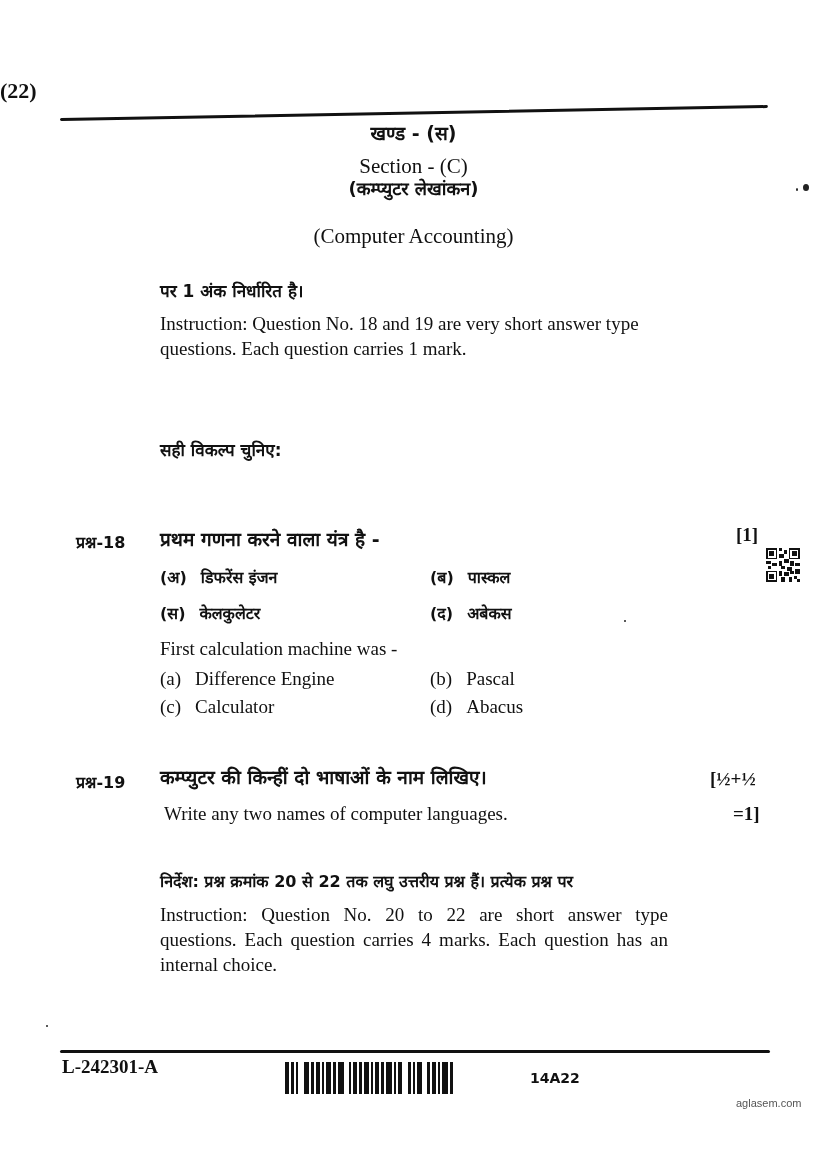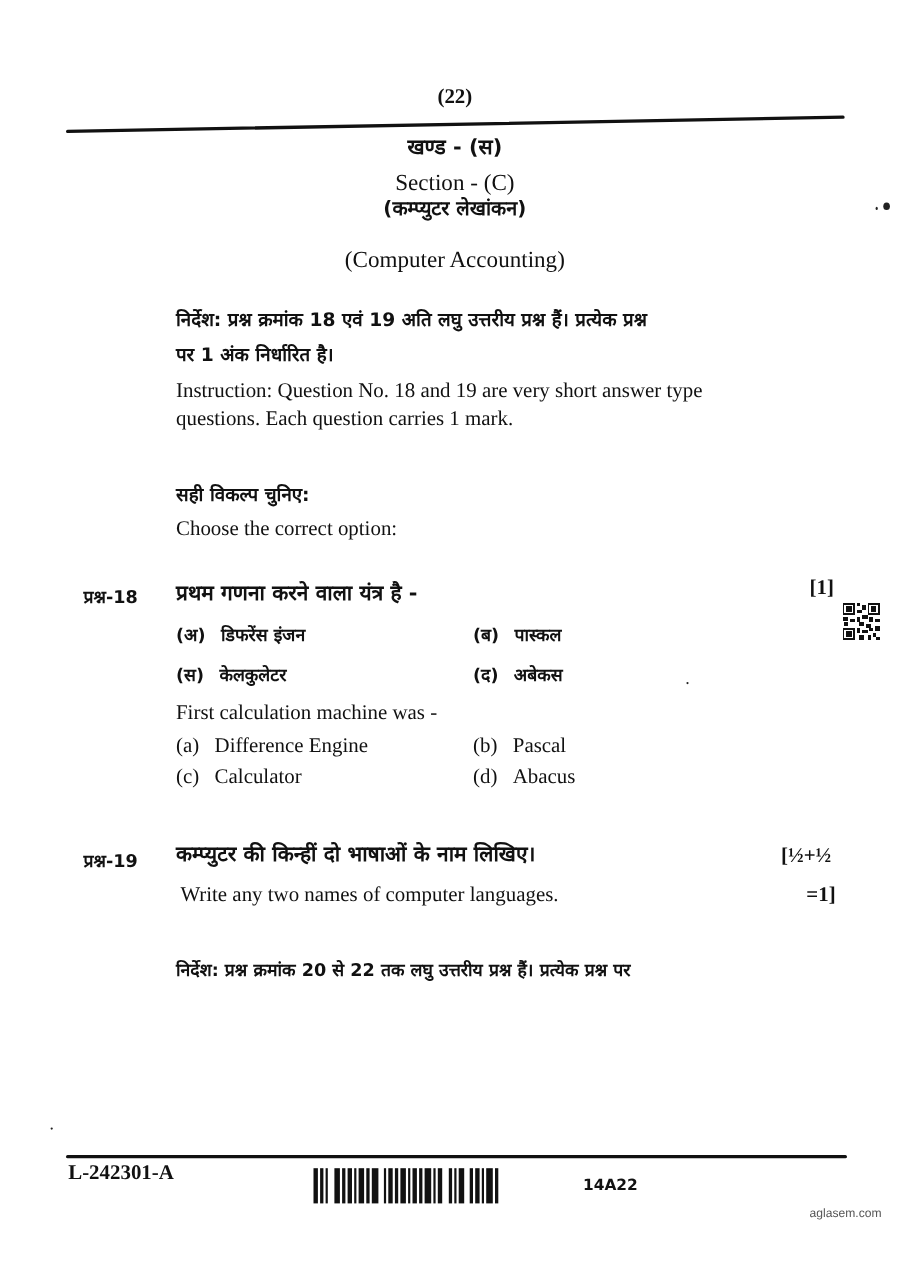--- a/index.html
+++ b/index.html
@@ -2,21 +2,21 @@
 <html><head>
 <meta charset="utf-8">
 <style>
   html, body { margin: 0; padding: 0; background: #ffffff; }
   body {
     width: 827px; height: 1169px; position: relative; overflow: hidden;
     font-family: "Liberation Serif", "DejaVu Serif", serif;
     color: #111;
   }
   .abs { position: absolute; }
-  .page-number { left: 0; width: 827px; top: 78px; text-align: center; font-size: 19px; font-weight: bold; }
+  .page-number { left: 0; width: 827px; top: 78px; font-size: 22px; font-weight: bold; }
   .top-rule {
     left: 60px; top: 103px; width: 708px; height: 3px; background: #111;
     transform-origin: left center; transform: rotate(-1.05deg); top: 118px; border-radius: 2px;
   }
   .center { left: 0; width: 827px; text-align: center; }
   .sec-hi { top: 120px; font-size: 19px; font-weight: bold; font-family: "DejaVu Sans", sans-serif; }
   .sec-en { top: 154px; font-size: 21px; }
   .sub-hi { top: 176px; font-size: 18px; font-weight: bold; font-family: "DejaVu Sans", sans-serif; }
   .sub-en { top: 224px; font-size: 21px; }
 
@@ -46,28 +46,26 @@
 
 <div class="abs page-number">(22)</div>
 <div class="abs top-rule"></div>
 
 <div class="abs center sec-hi">खण्ड - (स)</div>
 <div class="abs center sec-en">Section - (C)</div>
 <div class="abs center sub-hi">(कम्प्युटर लेखांकन)</div>
 <div class="abs center sub-en">(Computer Accounting)</div>
 
 <div class="abs para" style="top:275px;">
-  <div class="hi">निर्देश: प्रश्न क्रमांक 18 एवं 19 अति लघु उत्तरीय प्रश्न हैं। प्रत्येक प्रश्न</div>
   <div class="hi">पर 1 अंक निर्धारित है।</div>
   <div class="en" style="margin-top:4px; width:505px;">Instruction: Question No. 18 and 19 are very short answer type questions. Each question carries 1 mark.</div>
 </div>
 
 <div class="abs para" style="top:434px;">
   <div class="hi">सही विकल्प चुनिए:</div>
-  <div class="en" style="margin-top:2px;">Choose the correct option:</div>
 </div>
 
 <div class="abs qnum" style="top:531px;">प्रश्न-18</div>
 <div class="abs qtext hi" style="top:524px; line-height:30px;">प्रथम गणना करने वाला यंत्र है -</div>
 <div class="abs marks" style="left:736px; top:524px;">[1]</div>
 
 <div class="abs opt-grid" style="top:560px;">
   <div class="opt hi">
       <span>(अ)</span>
       <span>डिफरेंस इंजन</span>
@@ -142,20 +140,21 @@
 </svg>
 
 <div class="abs qnum" style="top:771px;">प्रश्न-19</div>
 <div class="abs qtext hi" style="top:762px; line-height:30px;">कम्प्युटर की किन्हीं दो भाषाओं के नाम लिखिए।</div>
 <div class="abs marks" style="left:710px; top:768px;">[½+½</div>
 <div class="abs qtext" style="left:164px; top:803px;">Write any two names of computer languages.</div>
 <div class="abs marks" style="left:733px; top:803px;">=1]</div>
 
 <div class="abs para" style="top:866px; width:510px;">
   <div class="hi" style="white-space:nowrap; font-size:16px;">निर्देश: प्रश्न क्रमांक 20 से 22 तक लघु उत्तरीय प्रश्न हैं। प्रत्येक प्रश्न पर</div>
+  <div class="en" style="margin-top:4px; width:508px; text-align:justify;">Instruction: Question No. 20 to 22 are short answer type questions. Each question carries 4 marks. Each question has an internal choice.</div>
 </div>
 
 <div class="abs bottom-rule"></div>
 <div class="abs code">L-242301-A</div>
 <div class="abs barcode">
   <span style="width:4px"></span>
     <span style="width:3px"></span>
     <span style="width:2px"></span>
     <span style="width:5px;margin-left:4px"></span>
   <span style="width:3px"></span>

